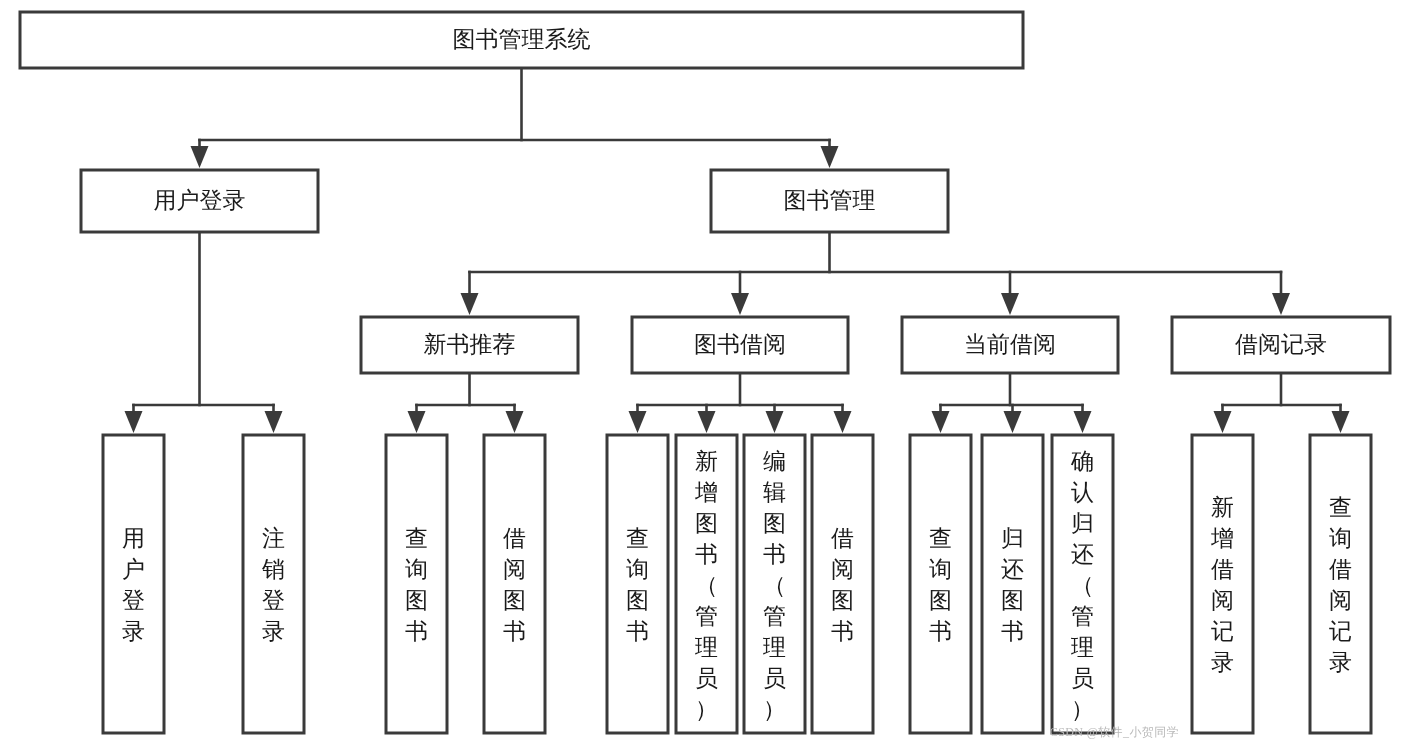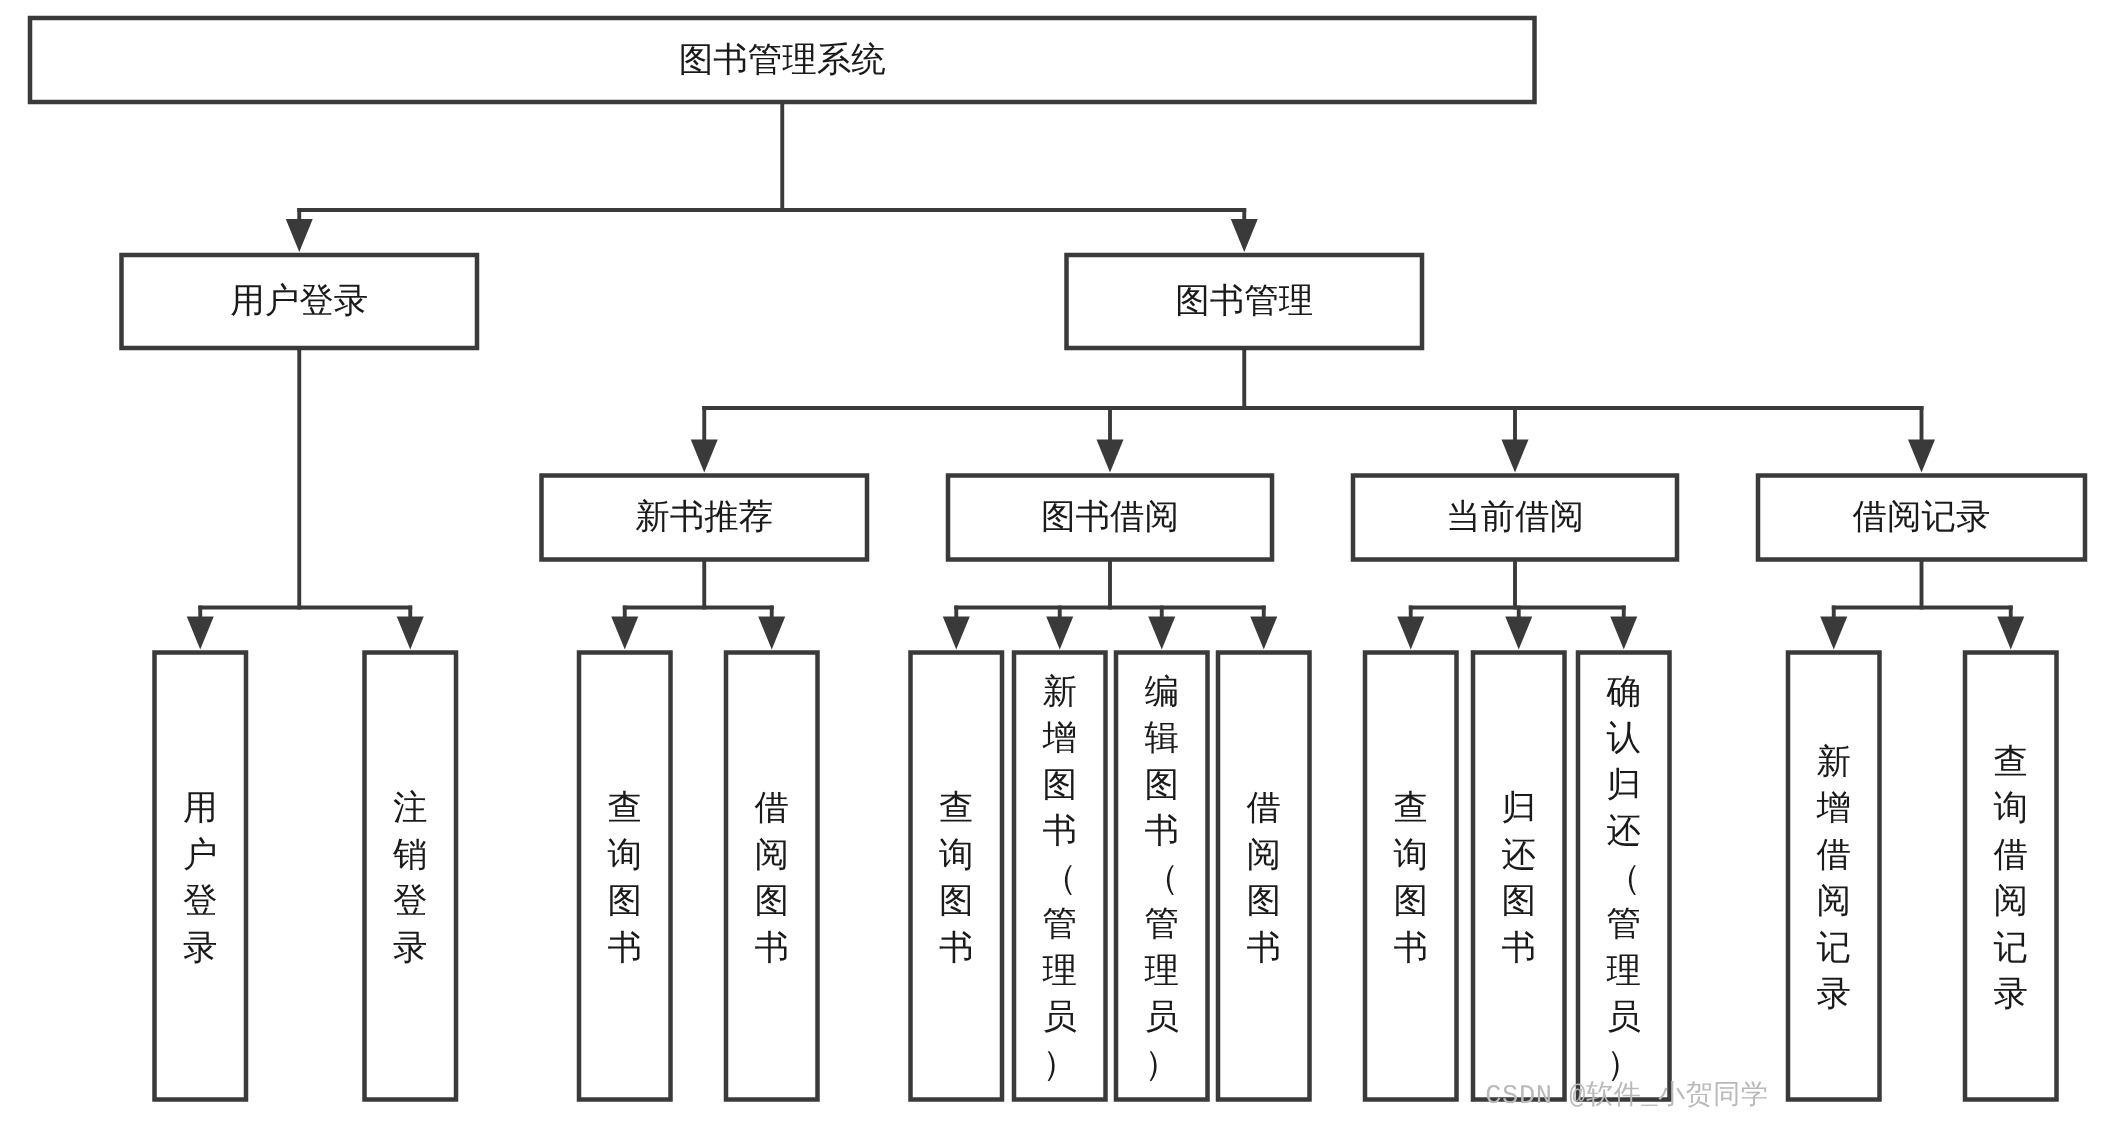--- a/index.html
+++ b/index.html
@@ -52,22 +52,22 @@
   .node-label-v {
     font-family: "Liberation Sans", "DejaVu Sans", sans-serif;
     font-size: 23px;
     fill: #1a1a1a;
     text-anchor: middle;
   }
   .watermark {
     position: absolute;
     right: 8px;
     bottom: 6px;
-    font-family: Liberation Mono, monospace;
-    font-size: 18px;
+    font-family: Liberation Serif, serif;
+    font-size: 12px;
     color: #b9b9b9;
     letter-spacing: 0.4px;
     white-space: nowrap;
     pointer-events: none;
   }
 </style>
 </head>
 <body>
 
 <div id="diagram-root">

